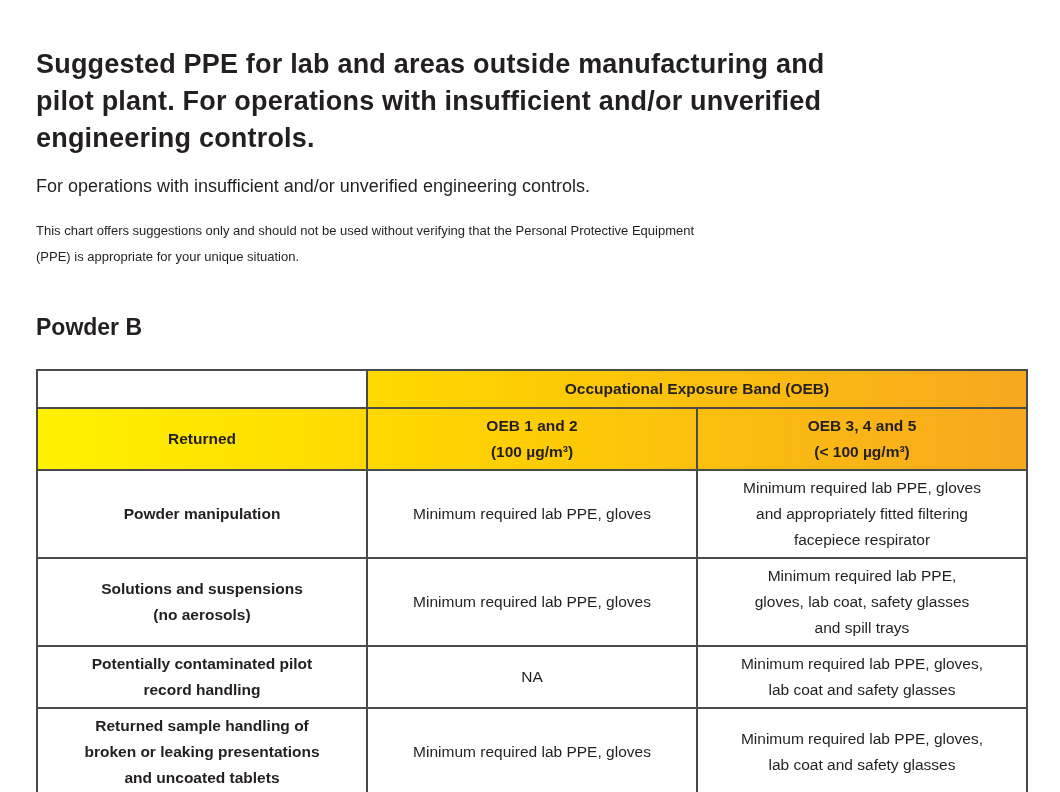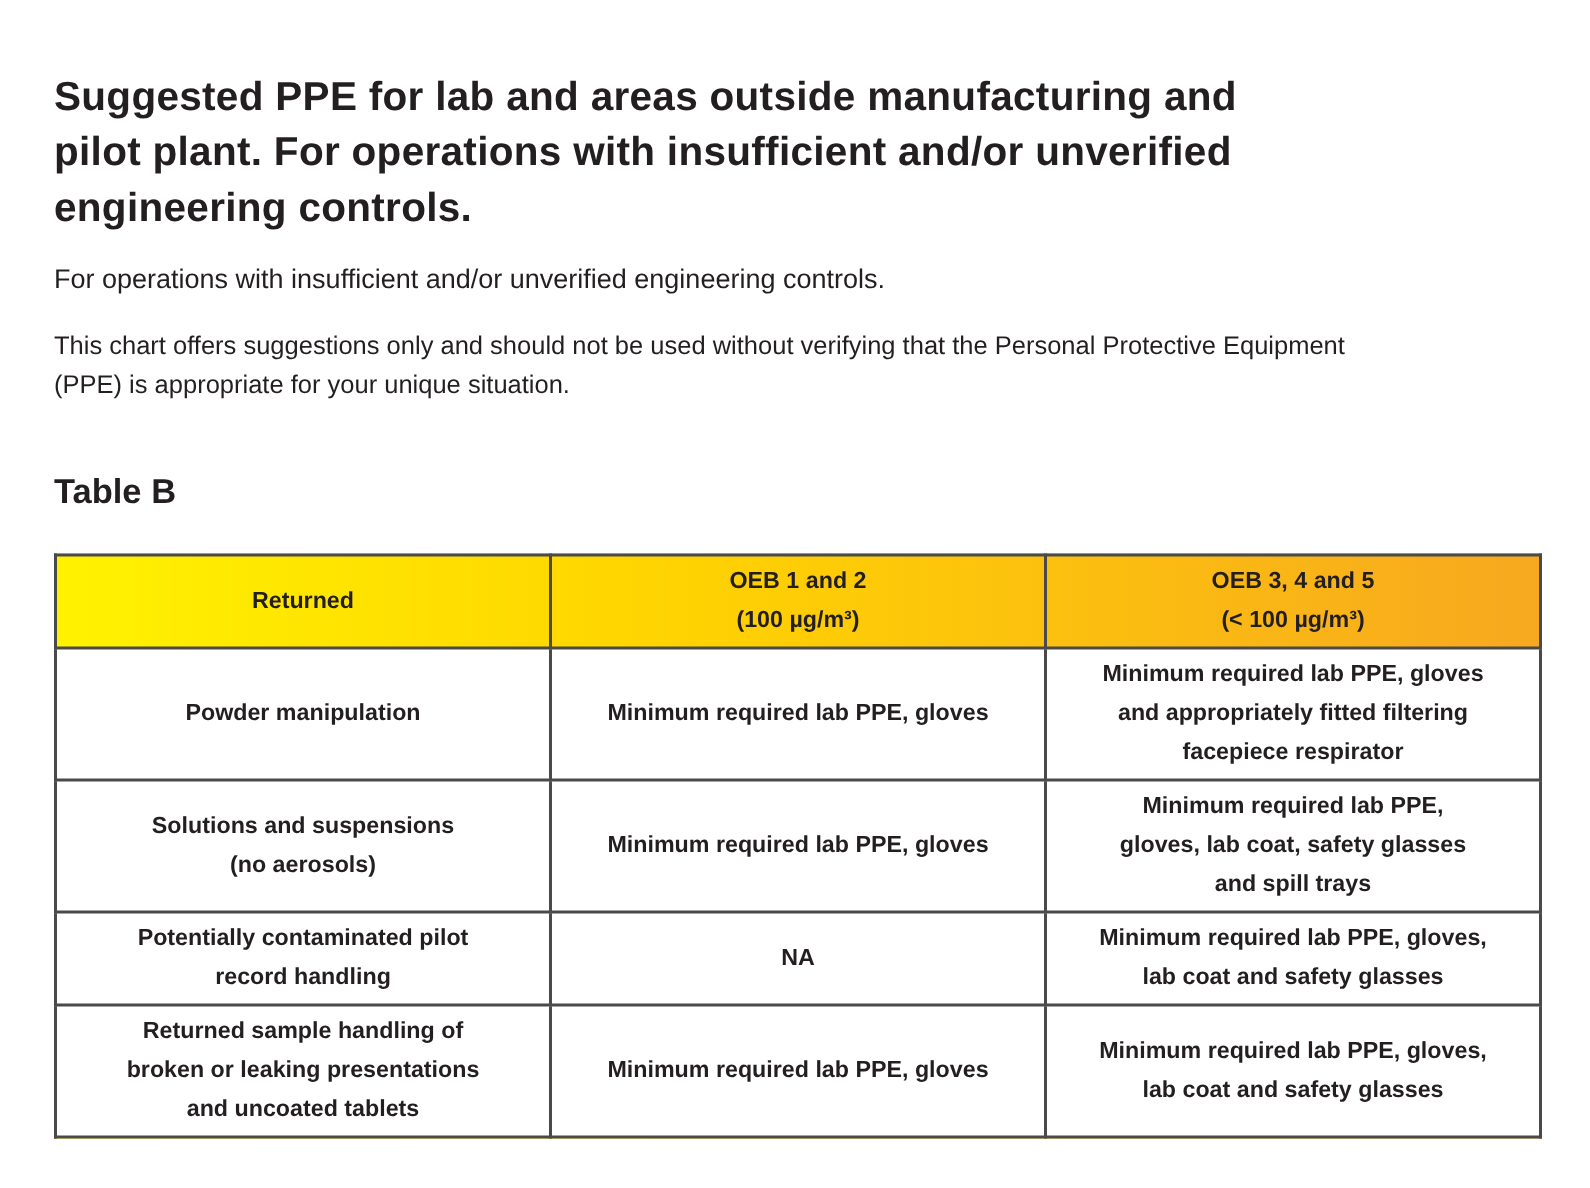--- a/index.html
+++ b/index.html
@@ -35,21 +35,21 @@
   }
   .intro{
     margin:18px 0 0 0;
     font-size:18px;
     line-height:22px;
     font-weight:400;
     white-space:pre-line;
   }
   .disclaimer{
     margin:21px 0 0 0;
-    font-size:17px;
+    font-size:13px;
     line-height:26px;
     font-weight:400;
     white-space:pre-line;
   }
   .table-heading{
     margin:42px 0 0 0;
     font-size:23px;
     line-height:30px;
     font-weight:700;
   }
@@ -86,50 +86,54 @@
     font-weight:700;
     height:58px;
     line-height:25px;
   }
   td.activity-cell{
     background:#ffffff;
     font-weight:700;
   }
   td.value-cell{
     background:#ffffff;
-    font-weight:700;
+    font-weight:400;
   }
   tr.row-1{height:85px;}
   tr.row-2{height:84px;}
   tr.row-3{height:61px;}
   tr.row-4{height:85px;}
 </style>
 </head>
 <body>
 
 <div class="page">
 
   <h1 class="doc-title">Suggested PPE for lab and areas outside manufacturing and
 pilot plant. For operations with insufficient and/or unverified
 engineering controls.</h1>
 
   <p class="intro">For operations with insufficient and/or unverified engineering controls.</p>
 
   <p class="disclaimer">This chart offers suggestions only and should not be used without verifying that the Personal Protective Equipment
 (PPE) is appropriate for your unique situation.</p>
 
-  <h2 class="table-heading">Table B</h2>
+  <h2 class="table-heading">Powder B</h2>
 
   <table class="ppe">
     <colgroup>
       <col>
       <col>
       <col>
     </colgroup>
     <tbody>
+      <tr>
+        <td class="spacer-cell"></td>
+        <th class="band-header" colspan="2">Occupational Exposure Band (OEB)</th>
+      </tr>
       <tr>
         <th class="col-header">Returned</th>
         <th class="col-header">OEB 1 and 2
 (100 µg/m³)</th>
         <th class="col-header">OEB 3, 4 and 5
 (&lt; 100 µg/m³)</th>
       </tr>
       <tr class="row-1">
         <td class="activity-cell">Powder manipulation</td>
         <td class="value-cell">Minimum required lab PPE, gloves</td>

